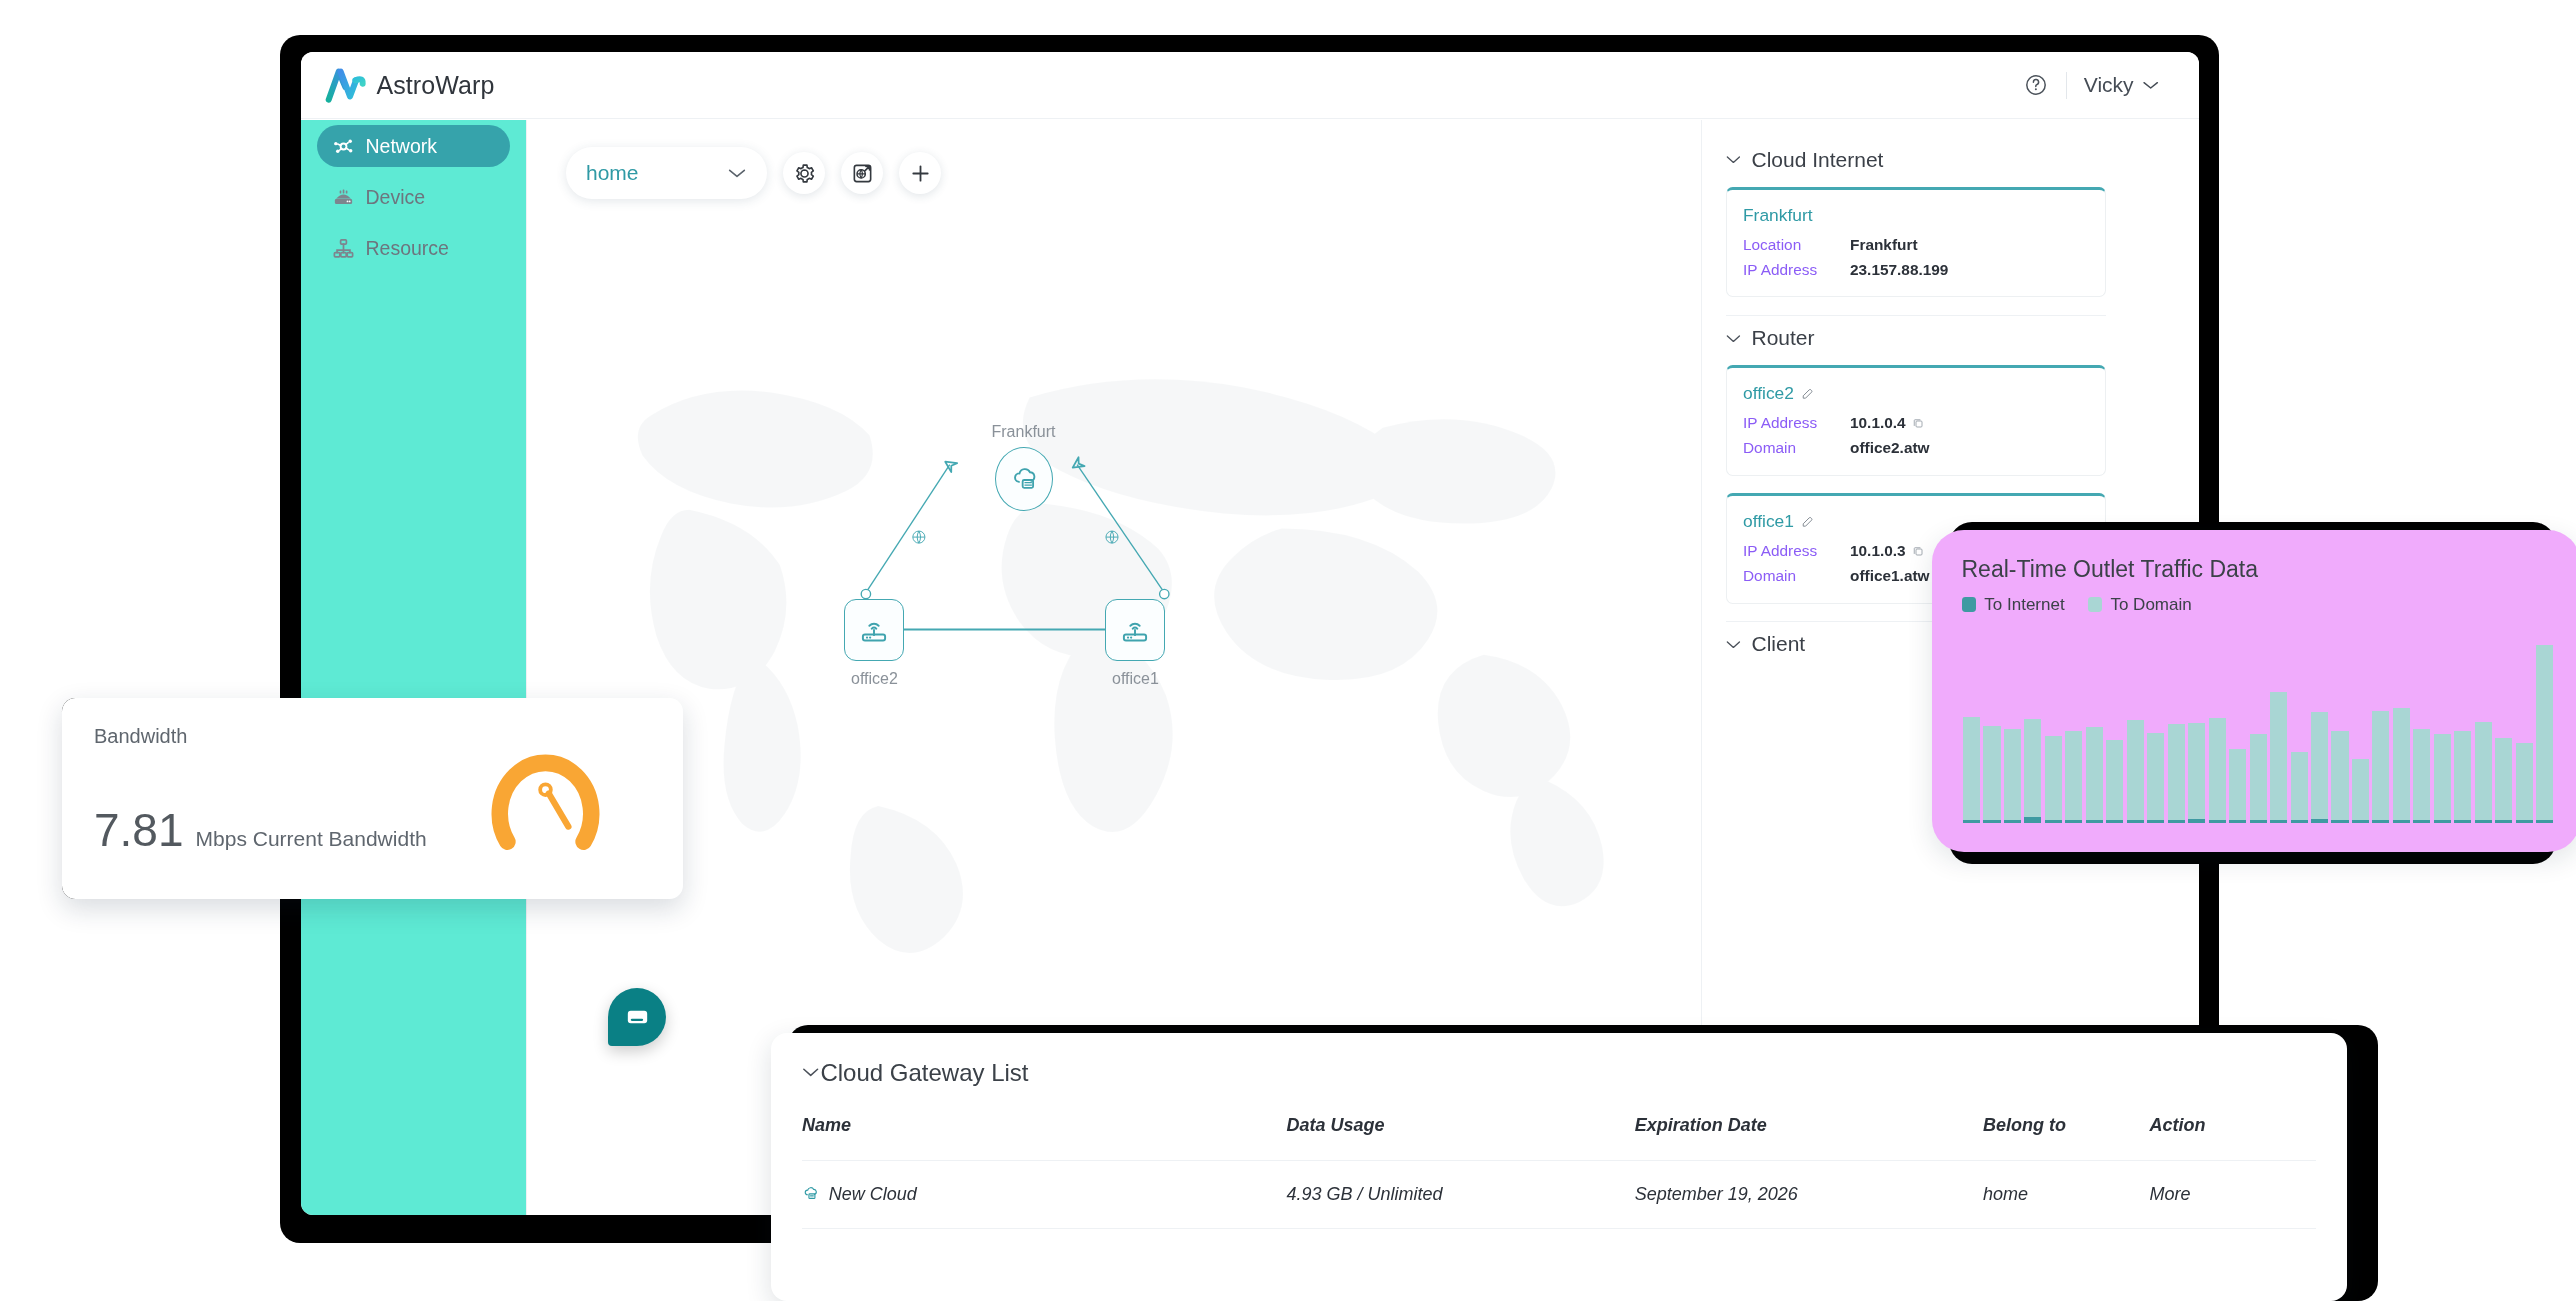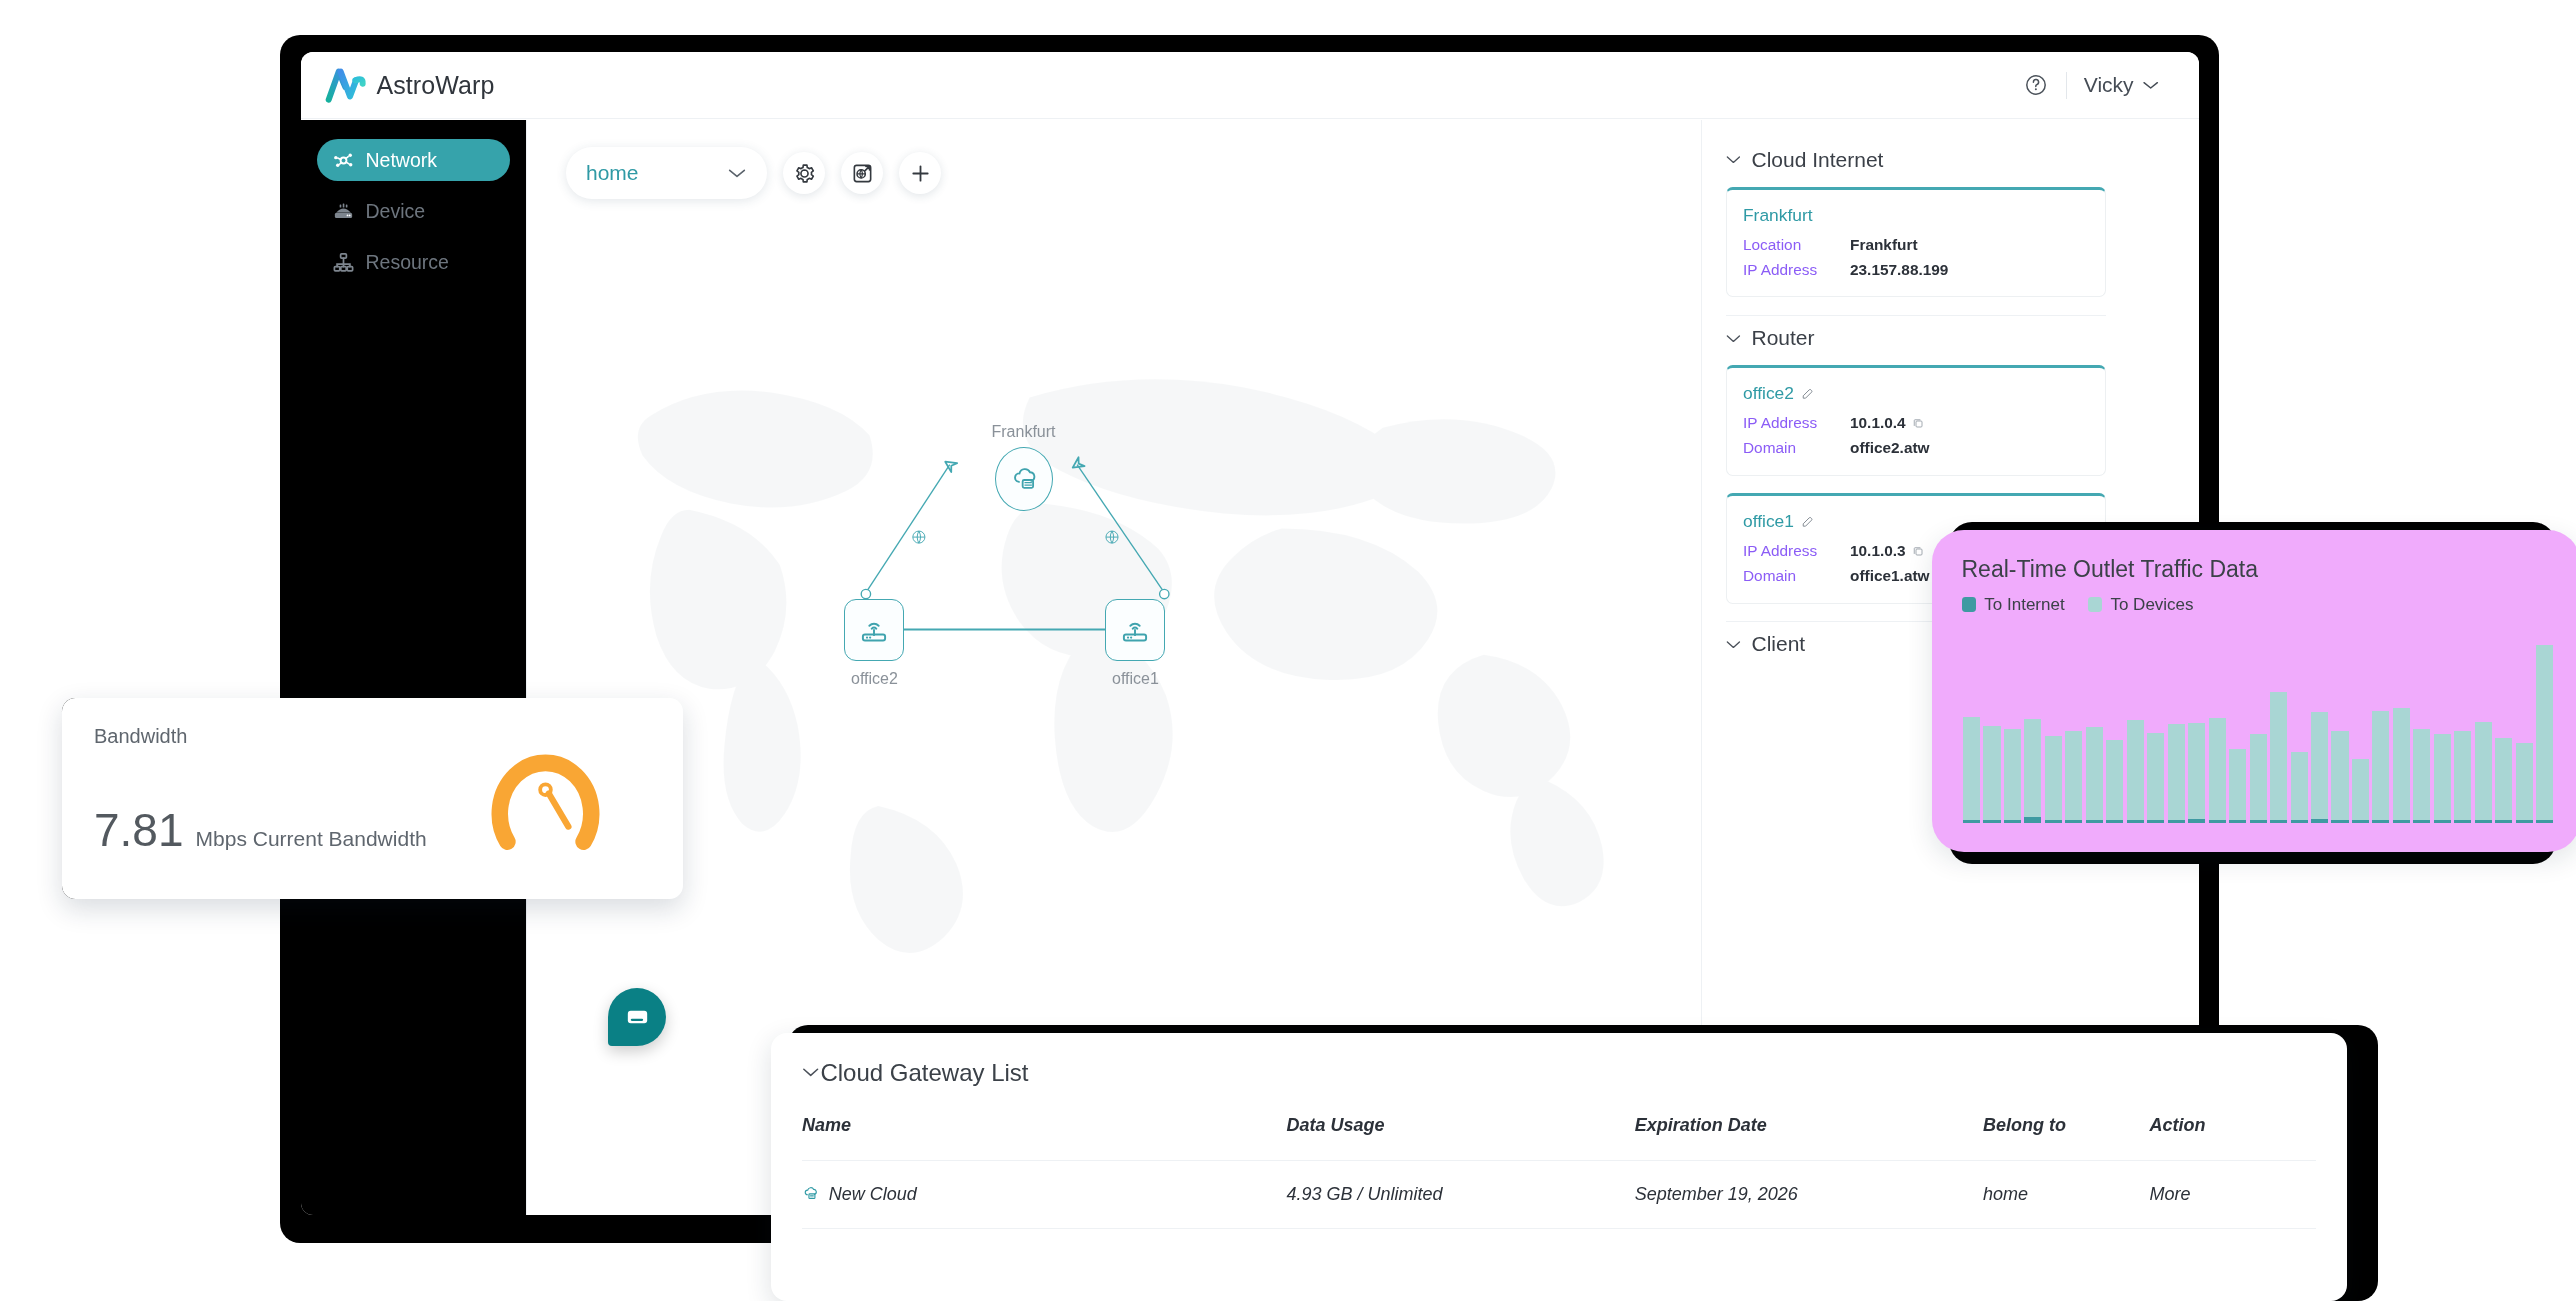--- a/index.html
+++ b/index.html
@@ -38,21 +38,21 @@
   .brand-logo { width: 42px; height: 36px; }
   .brand-name { font-size: 25px; color:#30353c; letter-spacing:0.1px; }
   .header-right { display:flex; align-items:center; gap: 17.4px; }
   .help-icon { width:24px; height:24px; }
   .hdr-sep { width:0.7px; height:27px; background:#e3e7eb; }
   .user-menu { display:flex; align-items:center; gap:8px; font-size:21px; color:#454c55; }
 
   
   #sidebar {
     position: absolute; left:0; top:68px; width: 226px; height: 1095px;
-    background:#000000; border-right:0.7px solid #eef1f4; padding: 19px 16px;
+    background:#5eead4; border-right:0.7px solid #eef1f4; padding: 5px 16px;
   }
   .nav-item {
     display:flex; align-items:center; gap:10.7px;
     height: 42px; border-radius: 21px; padding: 0 14.8px;
     font-size: 19.5px; color:#6d757e; margin-bottom: 9.4px;
   }
   .nav-item.active { background: var(--teal, #36a3ab); color:#fff; }
   .nav-icon { width: 23px; height: 23px; flex: none; display:flex; align-items:center; justify-content:center; }
 
   
@@ -499,21 +499,21 @@
   <div id="chart-frame"></div>
   <div id="chart-card">
     <div class="chart-title">Real-Time Outlet Traffic Data</div>
     <div class="chart-legend">
       <div class="legend-item">
         <span class="legend-swatch" style="background:#3f9aa2"></span>
         <span>To Internet</span>
       </div>
       <div class="legend-item">
         <span class="legend-swatch" style="background:#a9d6d4"></span>
-        <span>To Devices</span>
+        <span>To Domain</span>
       </div>
     </div>
     <div id="bars">
         <div class="bar-wrap">
           <div class="bar-dev" style="height: 58%;"></div>
           <div class="bar-int" style="height: 1.5%;"></div>
         </div>
         <div class="bar-wrap">
           <div class="bar-dev" style="height: 53%;"></div>
           <div class="bar-int" style="height: 1.5%;"></div>

